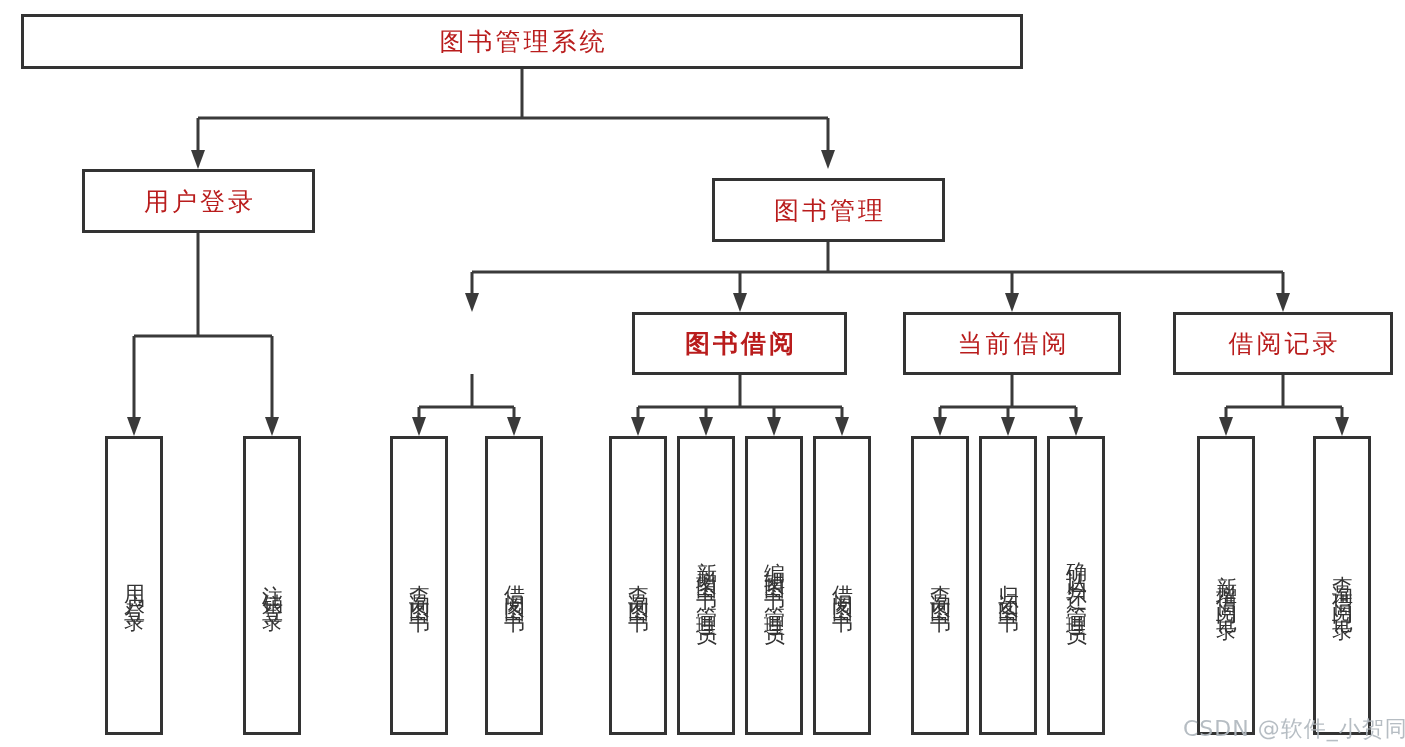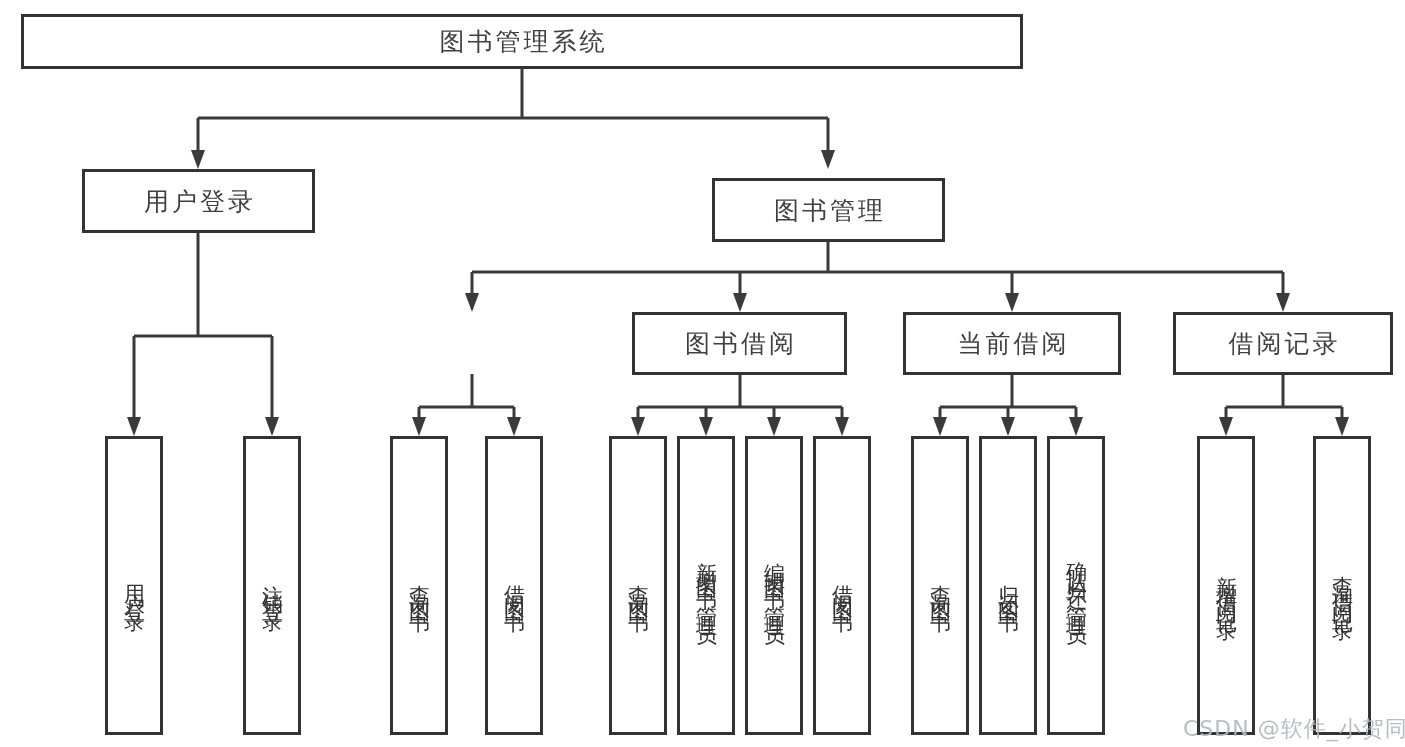--- a/index.html
+++ b/index.html
@@ -18,21 +18,21 @@
     width: 1405px; height: 747px;
     pointer-events: none;
   }
   .h-node {
     position: absolute;
     border: 3px solid #333333;
     background: #ffffff;
     display: flex;
     align-items: center;
     justify-content: center;
-    color: #404040;
+    color: #b91c1c;
     font-size: 25px;
     letter-spacing: 3px;
     white-space: nowrap;
     text-indent: 3px; 
   }
   .v-node {
     position: absolute;
     border: 3px solid #333333;
     background: #ffffff;
     display: flex;
@@ -94,21 +94,21 @@
       <path d="M 1283 374 V 407 M 1226 407 H 1342 M 1226 407 V 419 M 1342 407 V 419" stroke="#3a3a3a" stroke-width="3" fill="none"></path>
       <polygon points="1219,417 1233,417 1226,436" fill="#3a3a3a"></polygon>
       <polygon points="1335,417 1349,417 1342,436" fill="#3a3a3a"></polygon>
     </svg>
 
   <div class="h-node" style="left:21px; top:14px; width:1002px; height:55px; font-size:25px;">图书管理系统</div>
 
   <div class="h-node" style="left:82px; top:169px; width:233px; height:64px;">用户登录</div>
   <div class="h-node" style="left:712px; top:169px; width:233px; height:64px;margin-top:9px;">图书管理</div>
 
-  <div class="h-node" style="left:632px; top:312px; width:215px; height:63px;">图书借阅</div>
+  <div class="h-node" style="left:632px; top:312px; width:215px; height:63px;font-weight:bold;">图书借阅</div>
   <div class="h-node" style="left:903px; top:312px; width:218px; height:63px;">当前借阅</div>
   <div class="h-node" style="left:1173px; top:312px; width:220px; height:63px;">借阅记录</div>
 
   <div class="v-node" style="left:105px;">
     <span class="v-text">用户登录</span>
   </div>
   <div class="v-node" style="left:243px;">
     <span class="v-text">注销登录</span>
   </div>
 

